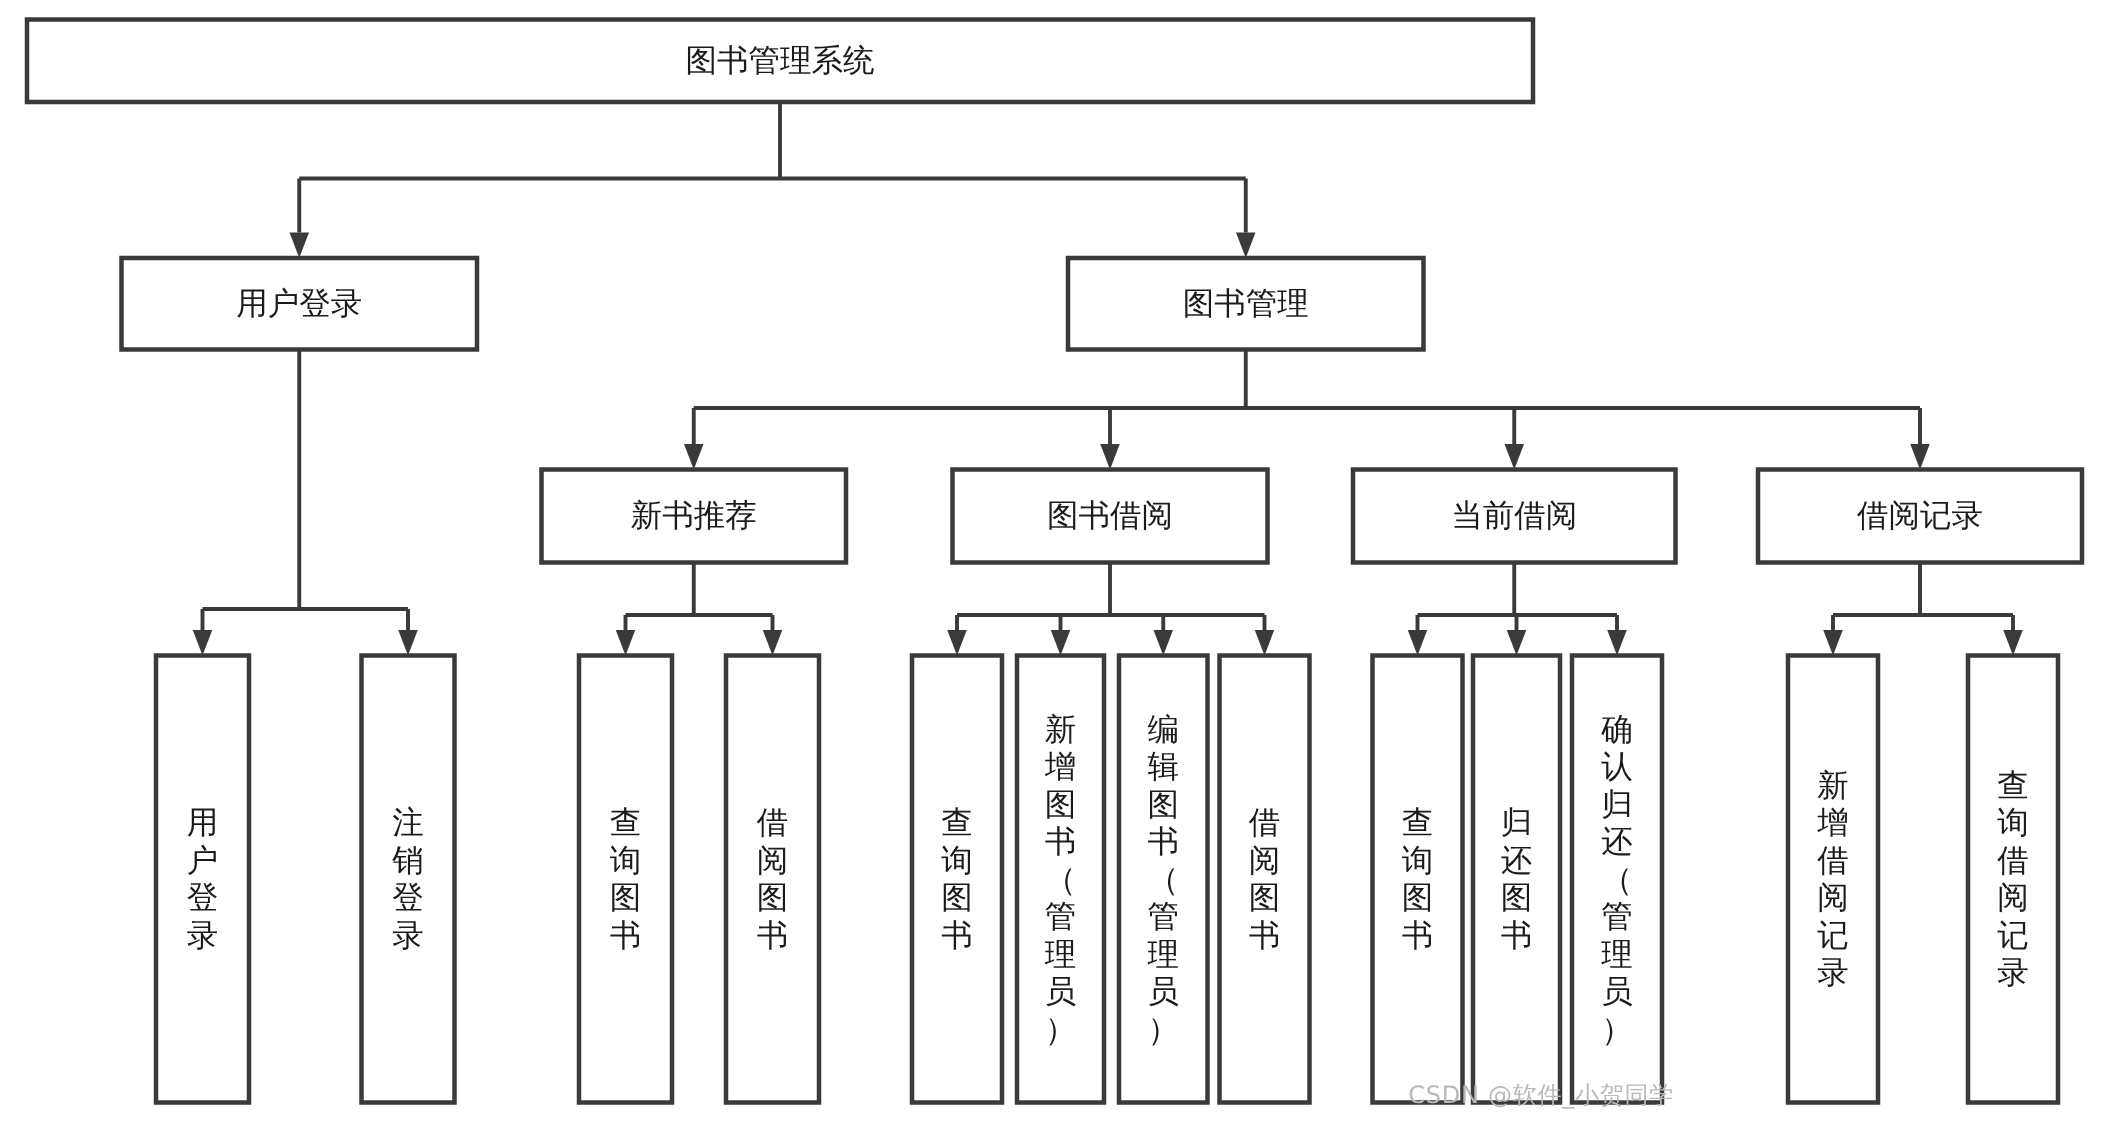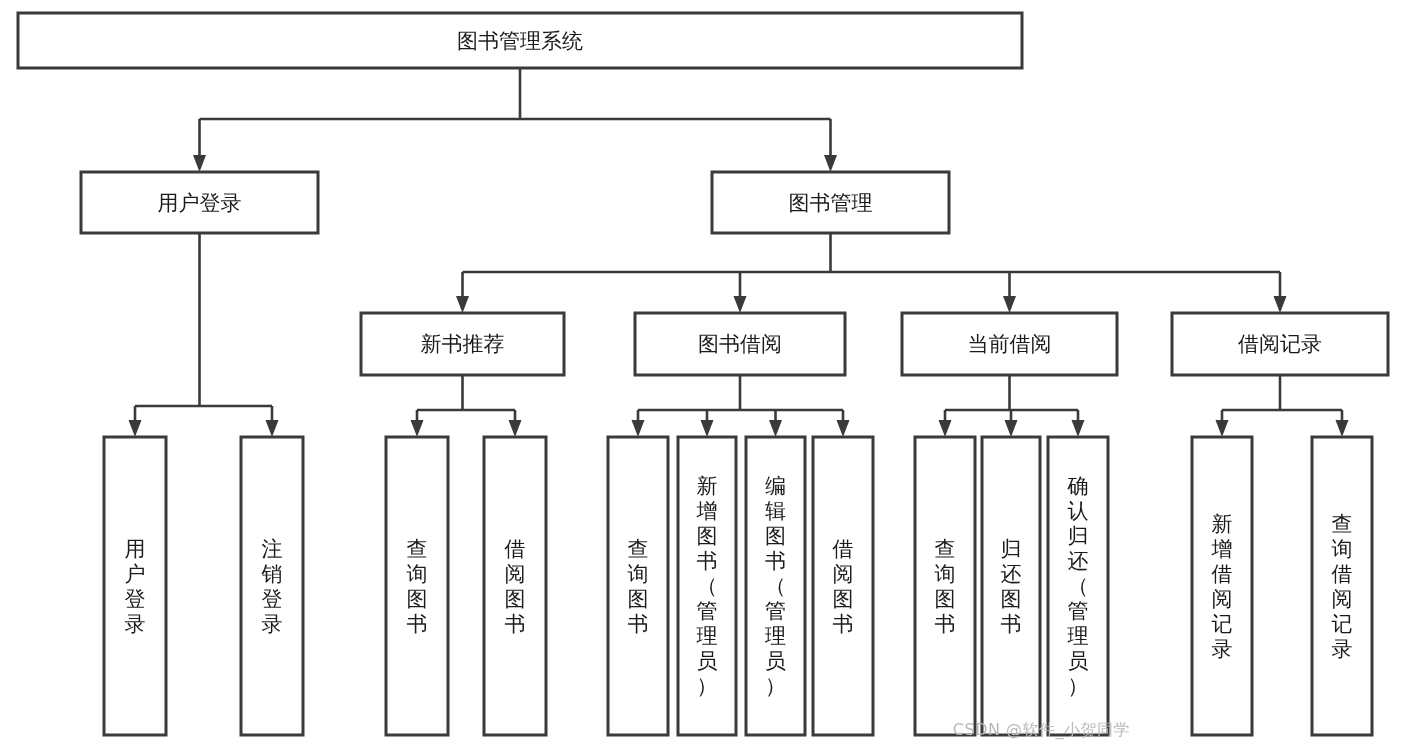--- a/index.html
+++ b/index.html
@@ -51,21 +51,21 @@
     dominant-baseline: middle;
   }
   .node-label-v {
     font-family: "DejaVu Sans", "Liberation Sans", sans-serif;
     font-size: 21px;
     fill: #1b1b1b;
     text-anchor: middle;
   }
   .watermark {
     position: absolute;
-    right: 10px;
+    right: 24px;
     bottom: 6px;
     font-family: "DejaVu Sans", "Liberation Sans", sans-serif;
     font-size: 16px;
     color: #b9b9b9;
     letter-spacing: 0.5px;
     white-space: nowrap;
     user-select: none;
     margin-left: 32px;
   }
 </style>

